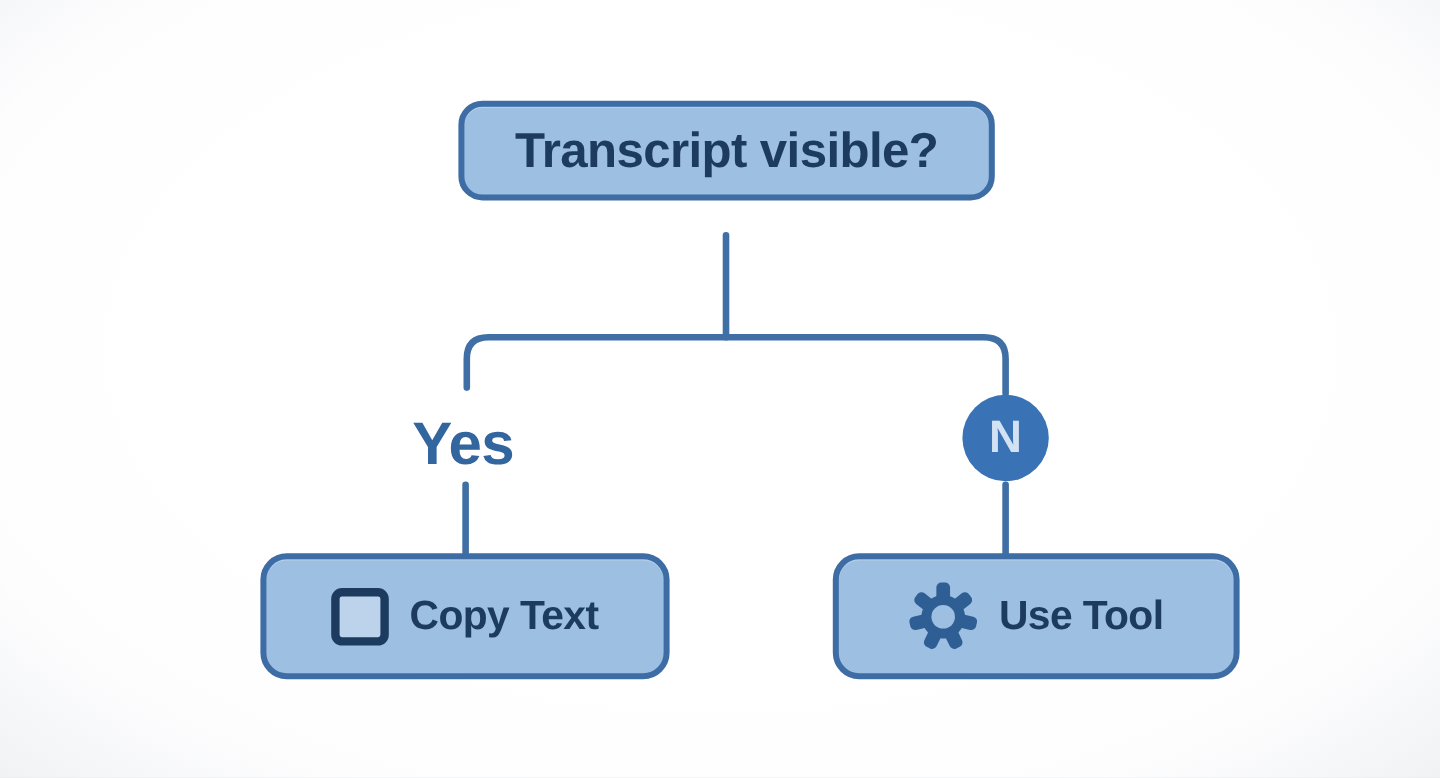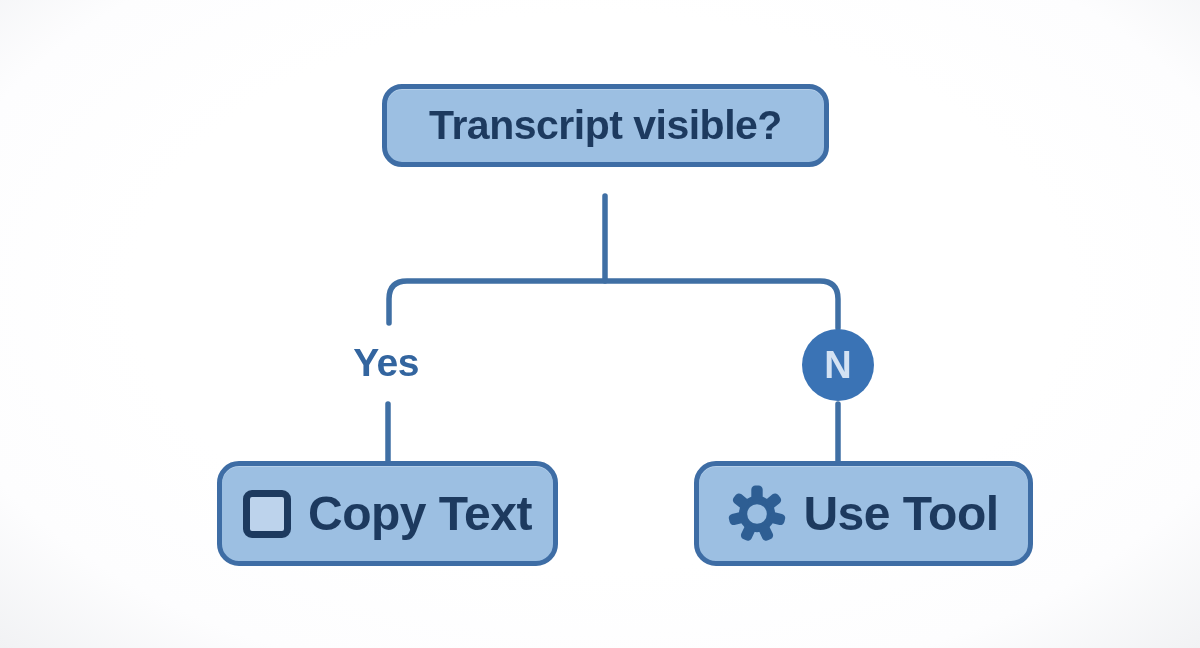--- a/index.html
+++ b/index.html
@@ -48,32 +48,32 @@
     left:382px; top:84px;
     width:447px; height:83px;
     border-radius:20px;
     font-size:41px;
     letter-spacing:-0.5px;
   }
   .node-leaf{
     top:461px;
     height:105px;
     border-radius:22px;
-    font-size:48px;
+    font-size:34px;
     letter-spacing:-0.5px;
     gap:17px;
   }
   .node-copy{ left:217px; width:341px; }
   .node-tool{ left:658px; width:339px;margin-left:36px; }
   .branch-label-yes{
     position:absolute;
     left:326px; top:341px;
     width:120px;
     text-align:center;
-    font-size:39px;
+    font-size:50px;
     font-weight:700;
     color:var(--branch-label-blue);
     letter-spacing:-0.5px;
   }
   .badge{
     position:absolute;
     left:802px; top:329px;
     width:72px; height:72px;
     border-radius:50%;
     background:var(--badge-fill);

